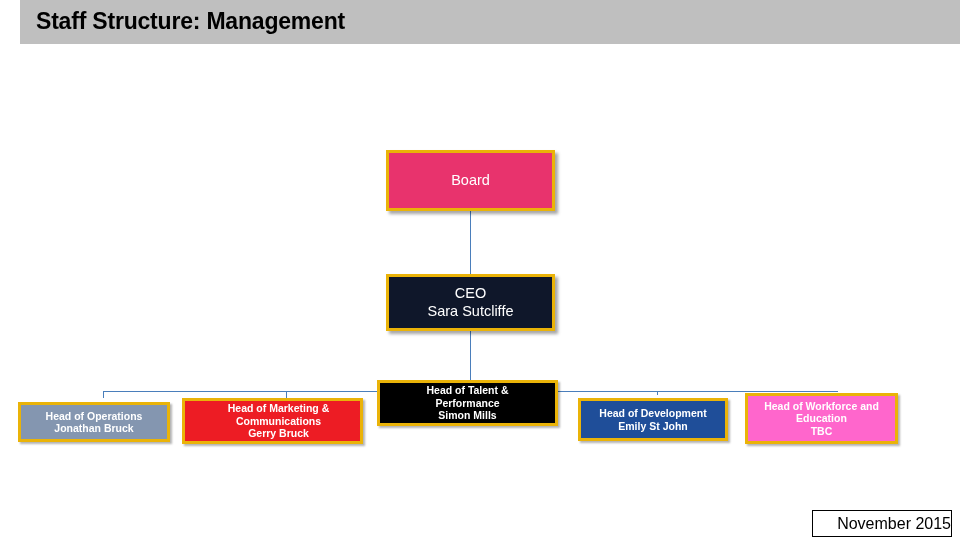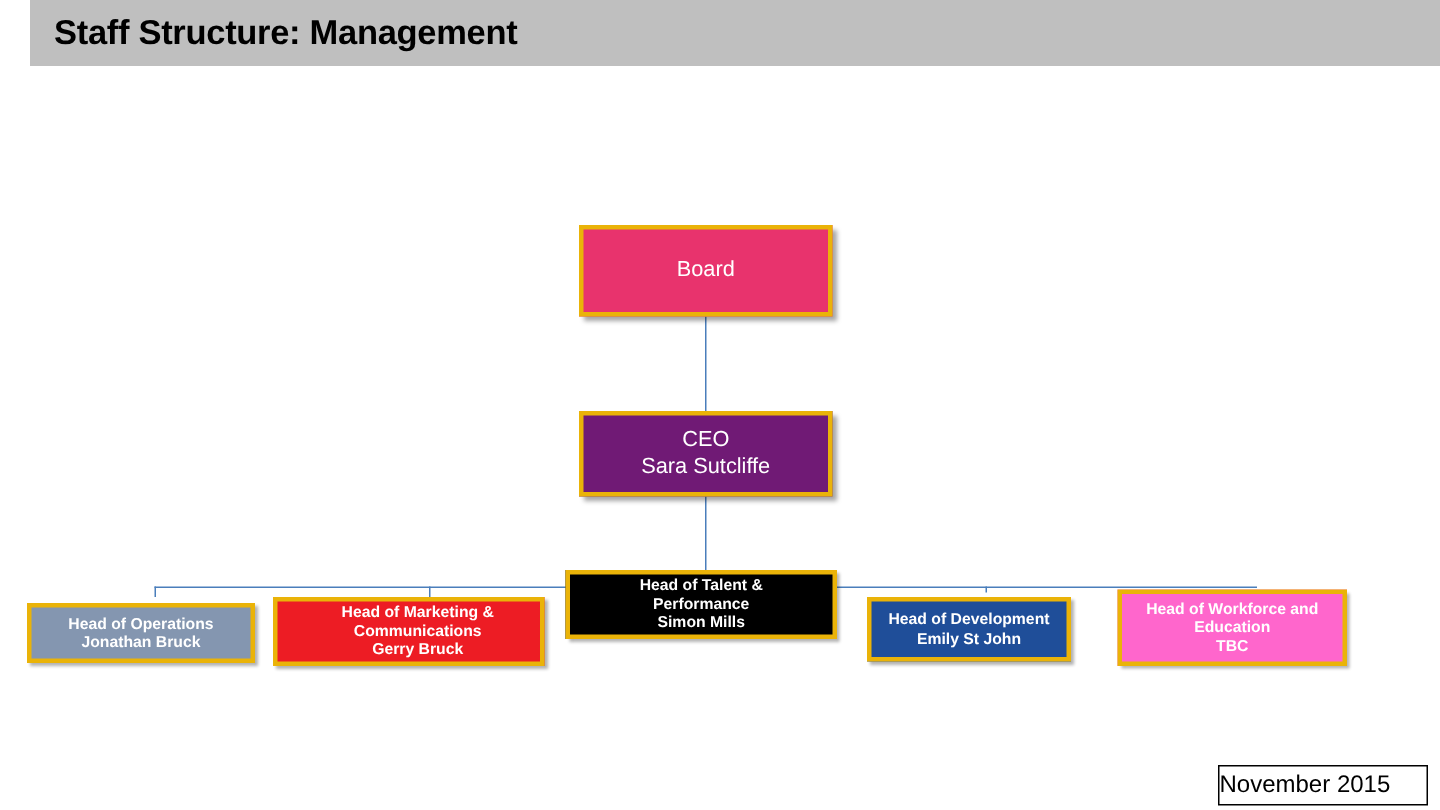--- a/index.html
+++ b/index.html
@@ -83,21 +83,21 @@
   }
 
   
   #date-box {
     position: absolute;
     box-sizing: border-box;
     border: 1px solid #000000;
     background: #ffffff;
     display: flex;
     align-items: center;
-    justify-content: flex-start;
+    justify-content: flex-end;
     font-size: 16px;
     color: #000000;
   }
 </style>
 </head>
 <body>
 
 <div id="slide">
 
   <div id="title-bar">
@@ -113,21 +113,21 @@
   <div class="conn vline" style="left:103px; top:391px; height:7px;"></div>
   <div class="conn vline" style="left:286px; top:391px; height:7px;"></div>
   <div class="conn vline" style="left:470px; top:391px; height:7px;"></div>
   <div class="conn vline" style="left:657px; top:391px; height:4px;"></div>
   <div class="conn hline" style="left:718px; top:391px; width:120px;"></div>
 
   <div class="node" id="node-board" style="left:386px; top:150px; width:169px; height:61px; background:#e8336d;">
     <span class="line">Board</span>
   </div>
 
-  <div class="node" id="node-ceo" style="left:386px; top:274px; width:169px; height:57px; background:#701a75;">
+  <div class="node" id="node-ceo" style="left:386px; top:274px; width:169px; height:57px; background:#0f172a;">
     <span class="line">CEO</span>
     <span class="line">Sara Sutcliffe</span>
   </div>
 
   <div class="node leaf" style="left:18px; top:402px; width:152px; height:40px; background:#8496b0;">
     <span class="line">Head of Operations</span>
     <span class="line">Jonathan Bruck</span>
   </div>
 
   <div class="node leaf" style="left:182px; top:398px; width:181px; height:46px; background:#ed1c24;padding-left:12px;">
@@ -135,21 +135,21 @@
     <span class="line">Communications</span>
     <span class="line">Gerry Bruck</span>
   </div>
 
   <div class="node leaf" style="left:377px; top:380px; width:181px; height:46px; background:#000000;">
     <span class="line">Head of Talent &amp;</span>
     <span class="line">Performance</span>
     <span class="line">Simon Mills</span>
   </div>
 
-  <div class="node leaf" style="left:578px; top:398px; width:136px; height:43px; background:#1f4e99;">
+  <div class="node leaf" style="left:578px; top:398px; width:150px; height:43px; background:#1f4e99;">
     <span class="line">Head of Development</span>
     <span class="line">Emily St John</span>
   </div>
 
   <div class="node leaf" style="left:745px; top:393px; width:153px; height:51px; background:#ff66cc;">
     <span class="line">Head of Workforce and</span>
     <span class="line">Education</span>
     <span class="line">TBC</span>
   </div>
 

